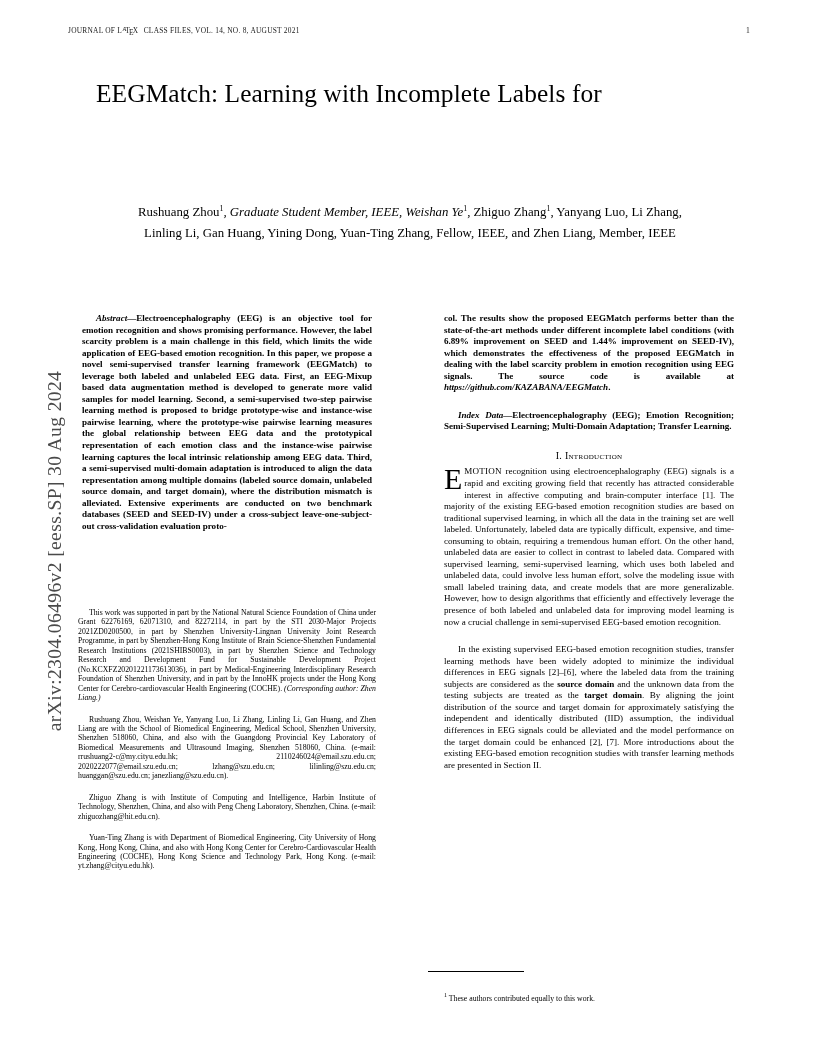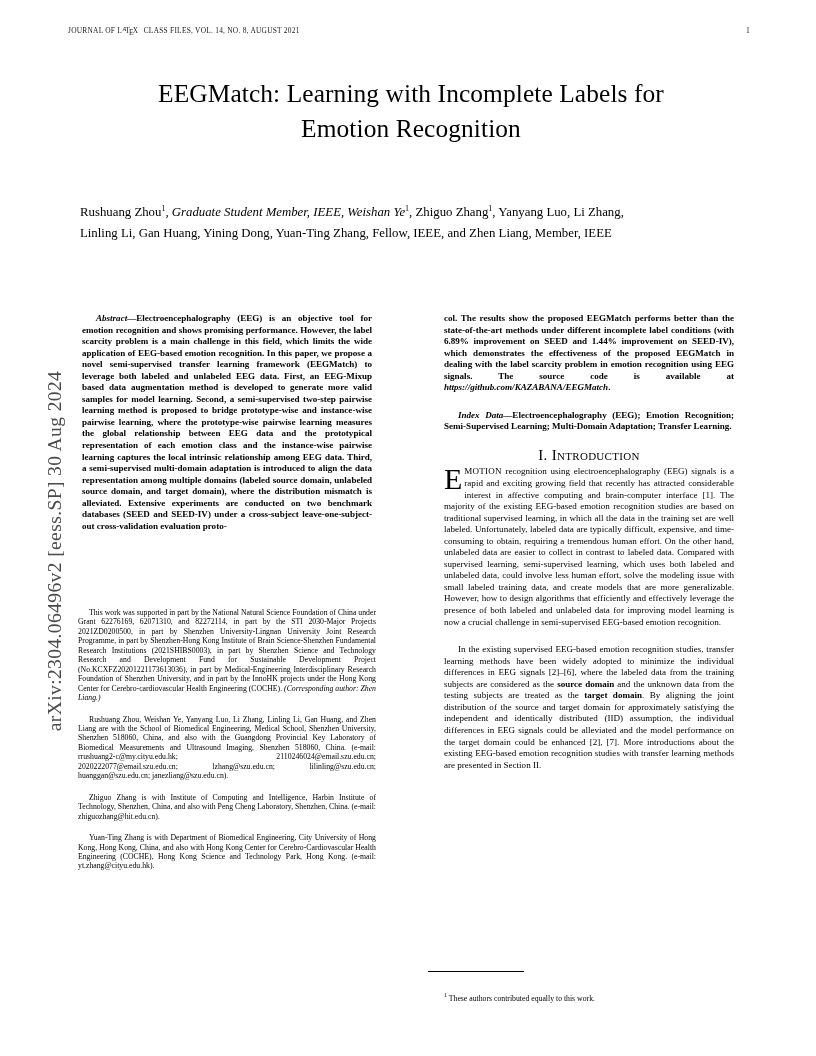--- a/index.html
+++ b/index.html
@@ -57,30 +57,31 @@
     letter-spacing: 0.4px;
     white-space: nowrap;
   }
 
   
   .title {
     position: absolute;
     top: 76px;
     left: 96px;
     width: 630px;
-    text-align: center;
+    text-align: left;
     font-size: 25.4px;
     line-height: 35px;
     letter-spacing: 0.1px;
   }
   .authors {
     position: absolute;
     top: 202px;
     left: 80px;
     width: 660px;
+    text-align: center;
     font-size: 12.8px;
     line-height: 21px;
   }
   .authors i { font-style: italic; }
   sup.af { font-size: 8px; vertical-align: super; line-height: 0; }
 
   
   .col {
     position: absolute;
     top: 297px;
@@ -96,21 +97,21 @@
   .abs p, .idx p {
     font-weight: bold;
     text-indent: 14px;
   }
   .abs p.cont { text-indent: 0; }
   .idx { margin-top: 10.5px; }
   .abs i, .idx i { font-style: italic; }
 
   .sec-head {
     text-align: center;
-    font-size: 15px;
+    font-size: 10px;
     margin: 17px 0 5px 0;
     font-variant: small-caps;
     letter-spacing: 0.3px;
   }
   .sec-head .num { font-variant: normal; }
 
   .body-p {
     text-indent: 14px;
     margin-top: 0;
   }
@@ -165,21 +166,20 @@
 
   <div class="run-head">
     <div class="jtitle"><span>JOURNAL OF </span><span class="latex-mark"><span>L</span><span class="a">A</span><span class="t">T</span><span class="e">E</span><span class="x">X</span></span><span> CLASS FILES, VOL. 14, NO. 8, AUGUST 2021</span></div>
     <div class="pageno">1</div>
   </div>
 
   <div class="arxiv-stamp">arXiv:2304.06496v2  [eess.SP]  30 Aug 2024</div>
 
   <div class="title">
     <div>EEGMatch: Learning with Incomplete Labels for</div>
-    <div>Emotion Recognition</div>
   </div>
 
   <div class="authors">
     <span>Rushuang Zhou</span><sup class="af">1</sup><i>, Graduate Student Member, IEEE, Weishan Ye</i><sup class="af">1</sup><span>, Zhiguo Zhang</span><sup class="af">1</sup><span>, Yanyang Luo, Li Zhang,</span><br>
     <span>Linling Li, Gan Huang, Yining Dong, Yuan-Ting Zhang, Fellow, IEEE, and Zhen Liang, Member, IEEE</span>
   </div>
 
   <div class="col col-left abs">
     <p><i>Abstract</i><span>—</span><span>Electroencephalography (EEG) is an objective tool for emotion recognition and shows promising performance. However, the label scarcity problem is a main challenge in this field, which limits the wide application of EEG-based emotion recognition. In this paper, we propose a novel semi-supervised transfer learning framework (EEGMatch) to leverage both labeled and unlabeled EEG data. First, an EEG-Mixup based data augmentation method is developed to generate more valid samples for model learning. Second, a semi-supervised two-step pairwise learning method is proposed to bridge prototype-wise and instance-wise pairwise learning, where the prototype-wise pairwise learning measures the global relationship between EEG data and the prototypical representation of each emotion class and the instance-wise pairwise learning captures the local intrinsic relationship among EEG data. Third, a semi-supervised multi-domain adaptation is introduced to align the data representation among multiple domains (labeled source domain, unlabeled source domain, and target domain), where the distribution mismatch is alleviated. Extensive experiments are conducted on two benchmark databases (SEED and SEED-IV) under a cross-subject leave-one-subject-out cross-validation evaluation proto-</span></p>
   </div>

